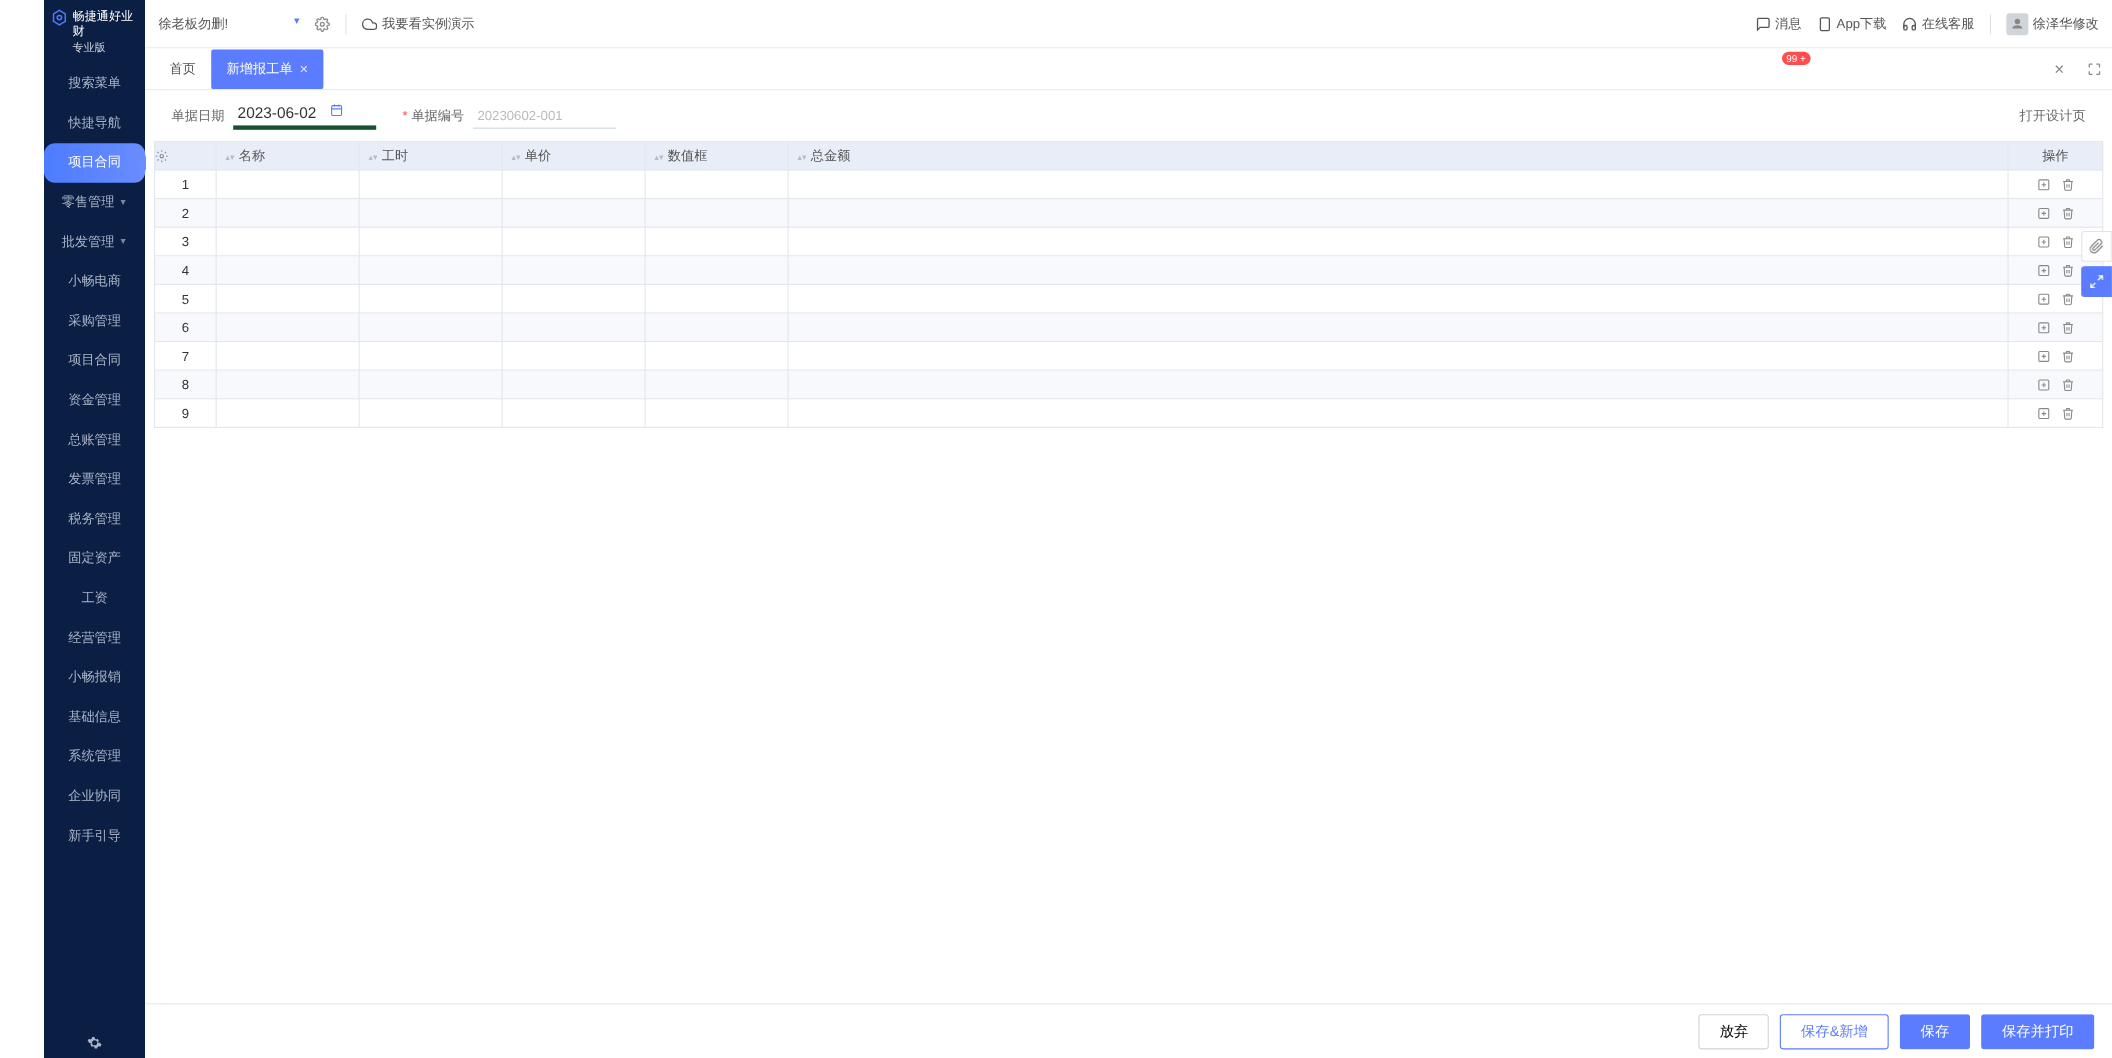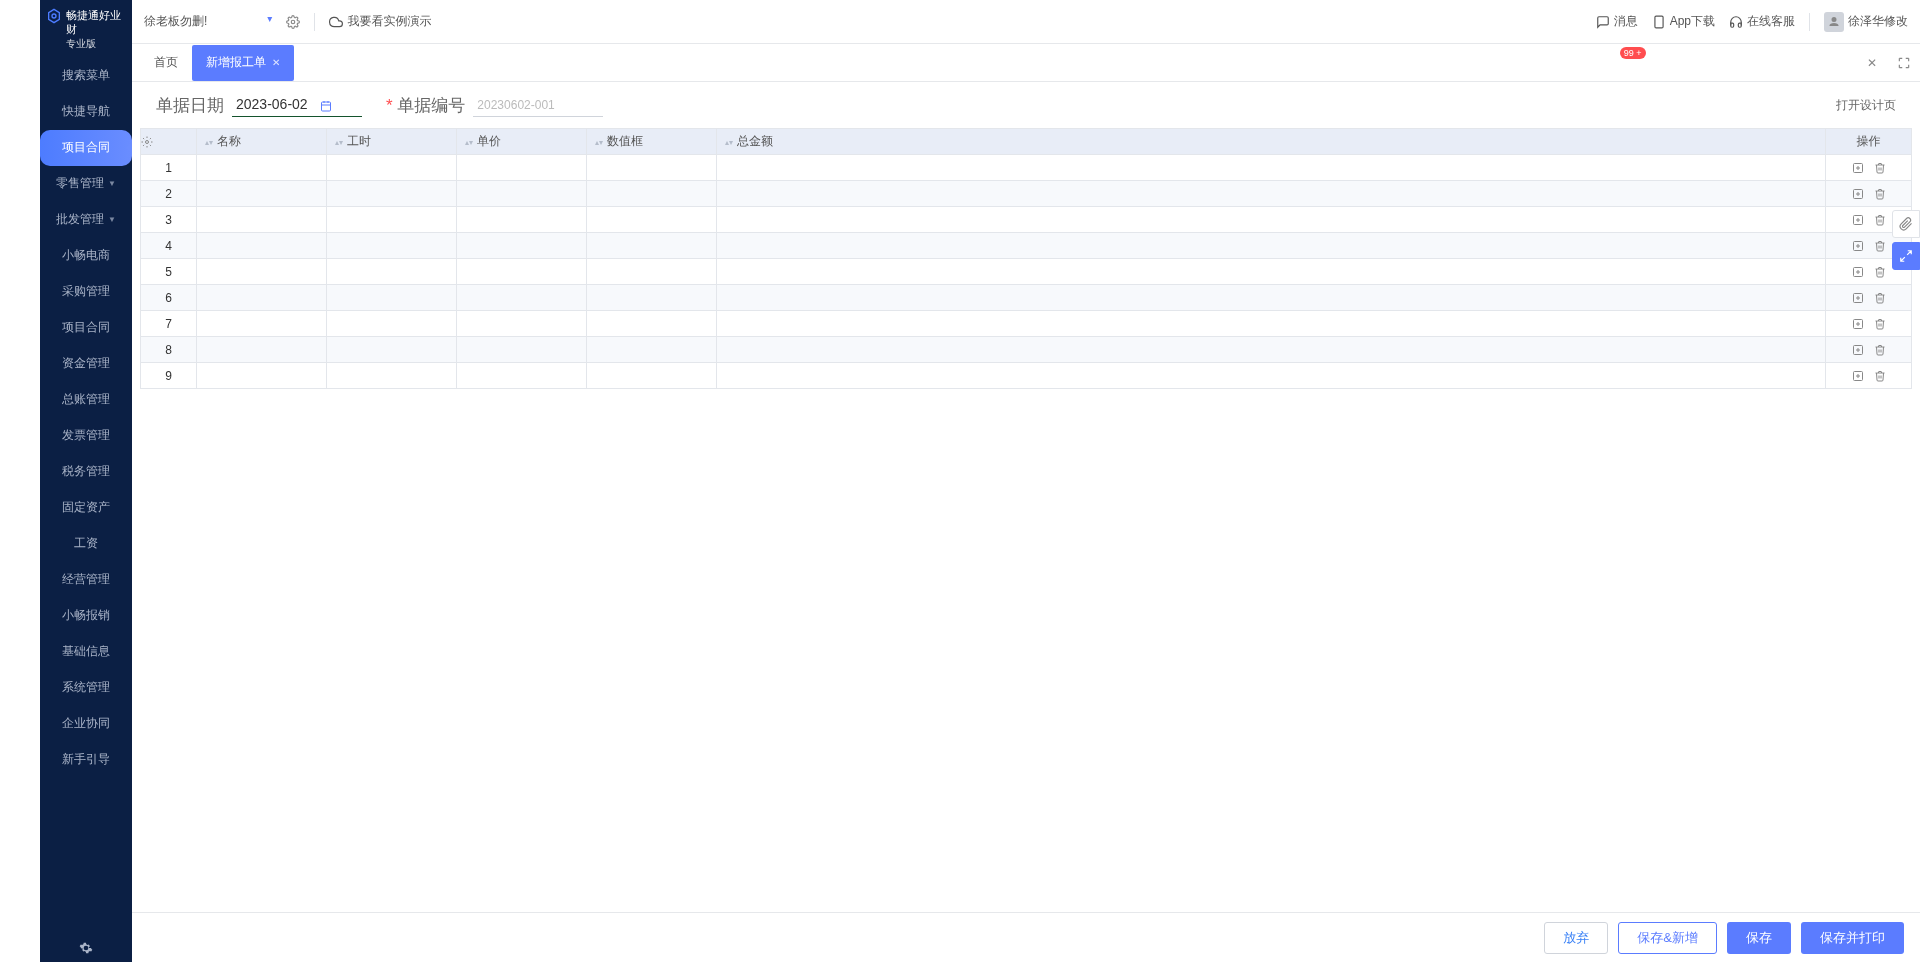--- a/index.html
+++ b/index.html
@@ -39,23 +39,23 @@
 .tabrow { height:38px; background:#fff; display:flex; align-items:center; padding-left:8px; border-bottom:1px solid #e6e8eb; }
 .tab { height:36px; padding:0 14px; display:flex; align-items:center; gap:6px; color:#555; cursor:pointer; }
 .tab.active { background:#5b7cff; color:#fff; border-radius:2px; }
 .tab-close { font-size:10px; opacity:.8; }
 .tabrow-spacer { flex:1; }
 .tabrow-icon { width:32px; height:32px; display:flex; align-items:center; justify-content:center; color:#888; cursor:pointer; }
 
 
 .form-hdr { height:46px; background:#fff; display:flex; align-items:center; padding:0 24px; gap:24px; }
 .fld { display:flex; align-items:center; gap:8px; }
-.fld-label { color:#666; font-size:17px; }
+.fld-label { color:#666; font-size:12px; }
 .required::before { content:"* "; color:#ff4d4f; }
-.date-input { display:flex; align-items:flex-end; gap:12px; border-bottom:1px solid #14532d; padding:2px 4px 4px 4px; min-width:130px; }
+.date-input { display:flex; align-items:flex-start; gap:12px; border-bottom:4px solid #14532d; padding:2px 4px 4px 4px; min-width:130px; }
 .date-val { font-size:14px; color:#333; }
 .cal-icon { color:#5b7cff; font-size:12px; }
 .placeholder-text { color:#bbb; font-size:12px; border-bottom:1px solid #d0d4db; padding:4px 4px; min-width:130px; display:inline-block; }
 .hdr-spacer { flex:1; }
 .design-link { color:#666; cursor:pointer; font-size:12px; }
 
 
 .table-wrap { flex:1; padding:0 8px 8px 8px; background:#fff; overflow:auto; }
 table { width:100%; border-collapse:collapse; table-layout:fixed; }
 th, td { border:1px solid #e3e6eb; height:26px; font-size:12px; }
@@ -70,21 +70,21 @@
 .col-idx{width:56px;} .col-name{width:130px;} .col-hours{width:130px;} .col-price{width:130px;} .col-num{width:130px;} .col-op{width:86px;}
 
 
 .float-btns { position:fixed; right:0; top:210px; display:flex; flex-direction:column; }
 .float-btn { width:28px; height:28px; display:flex; align-items:center; justify-content:center; border:1px solid #e0e3e8; background:#fff; color:#888; cursor:pointer; border-radius:3px 0 0 3px; margin-bottom:4px; }
 .float-btn.primary { background:#5b7cff; color:#fff; border-color:#5b7cff; }
 
 
 .footer { height:50px; background:#fff; border-top:1px solid #e6e8eb; display:flex; align-items:center; justify-content:flex-end; gap:10px; padding:0 16px; }
 .btn { height:32px; padding:0 18px; border-radius:3px; font-size:13px; cursor:pointer; display:flex; align-items:center; border:1px solid transparent; }
-.btn-default { background:#fff; border-color:#d0d4db; color:#3b82f6;margin-left:35px; }
+.btn-default { background:#fff; border-color:#d0d4db; color:#000000;margin-left:35px; }
 .btn-outline { background:#fff; border-color:#5b7cff; color:#5b7cff; }
 .btn-primary { background:#5b7cff; color:#fff; }
 
 svg { display:block; }
 </style>
 </head>
 <body>
 
 <div class="app">
 

